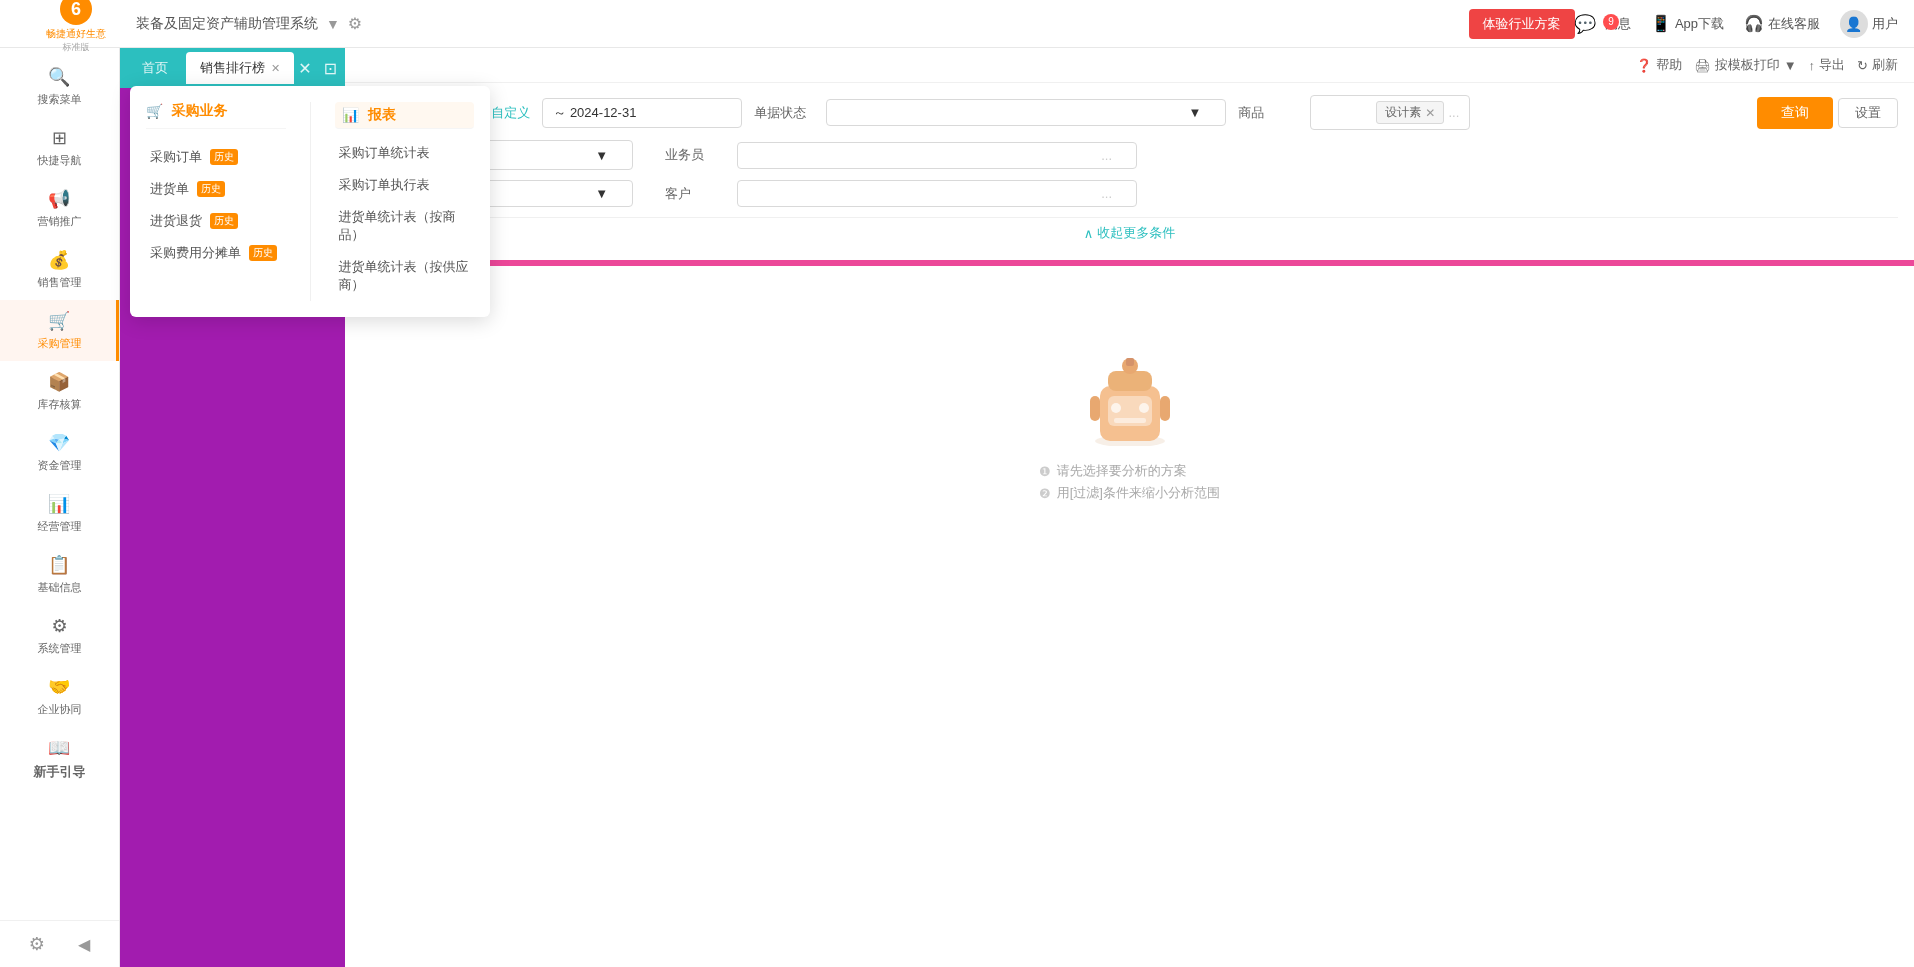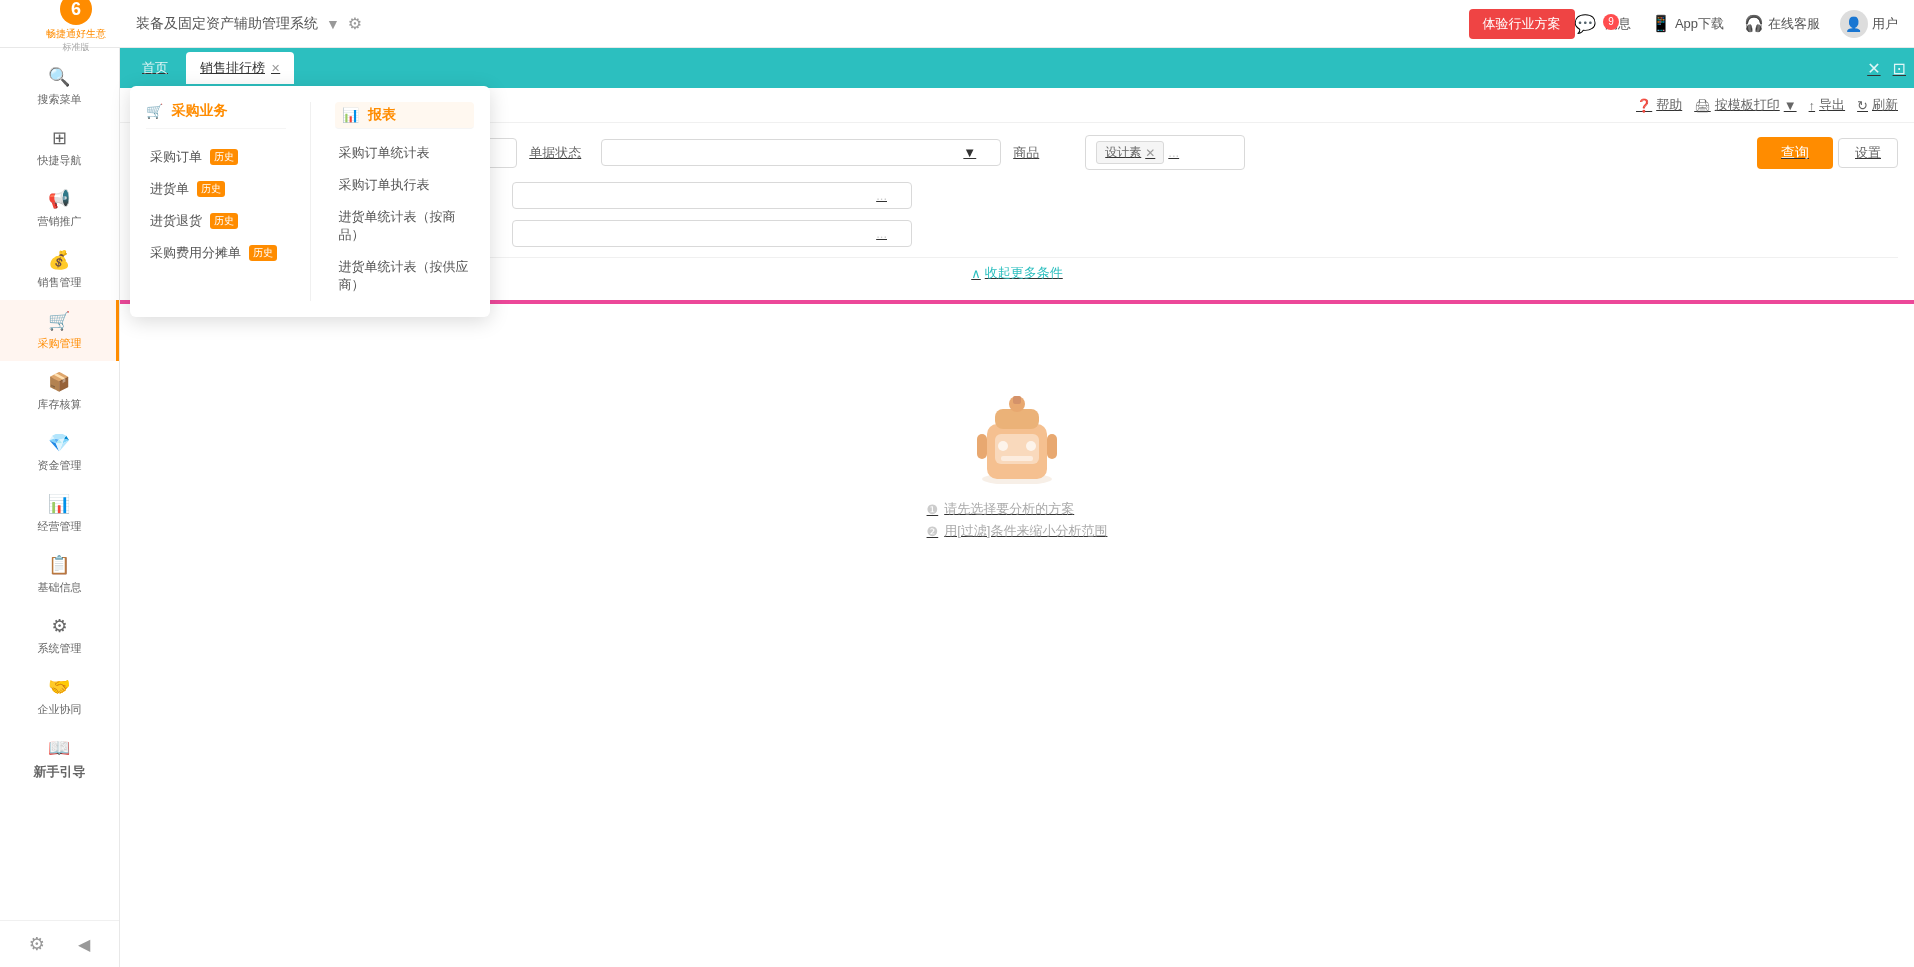--- a/index.html
+++ b/index.html
@@ -125,23 +125,21 @@
       padding: 12px;
       border-top: 1px solid #f0f0f0;
     }
 
     
     .main-content {
       margin-left: 120px;
       margin-top: 48px;
       height: calc(967px - 48px);
       display: flex;
-      flex-direction: column;
       background: #a21caf;
-      text-decoration: underline;
     }
 
     
     .tab-bar {
       background: #2cbfbf;
       height: 40px;
       display: flex;
       align-items: center;
       padding: 0 8px;
       gap: 4px;
@@ -180,21 +178,21 @@
       flex: 1;
       background: #fff;
       position: relative;
       overflow: hidden;
     }
 
     
     .filter-bar {
       background: #fff;
       padding: 12px 16px;
-      border-bottom: 4px solid #ec4899;
+      border-bottom: 6px solid #ec4899;
     }
     .filter-row {
       display: flex;
       align-items: center;
       gap: 12px;
       margin-bottom: 10px;
     }
     .filter-row:last-child { margin-bottom: 0; }
     .filter-label {
       color: #666;
@@ -491,21 +489,21 @@
           <span style="color:#333;">～ 2024-12-31</span>
         </div>
 
         <span class="filter-label" style="min-width:60px;">单据状态</span>
         <div class="filter-select" style="min-width:220px; flex:1; max-width:400px;">
           <span style="color:#ccc;"></span>
           <span>▼</span>
         </div>
 
         <span class="filter-label">商品</span>
-        <div class="filter-input" style="min-width:160px; display:flex; align-items:center; gap:4px; flex-wrap:wrap;">
+        <div class="filter-input" style="min-width:160px; display:flex; align-items:center; gap:4px; flex-wrap:wrap;justify-content:flex-end;">
           <div class="filter-tag">
             <span>设计素</span>
             <span class="close">✕</span>
           </div>
           <span style="color:#ccc;">...</span>
         </div>
 
         <div style="margin-left:auto; display:flex; gap:5px; align-items:center;">
           <button class="btn-query">查询</button>
           <button class="btn-settings">设置</button>

